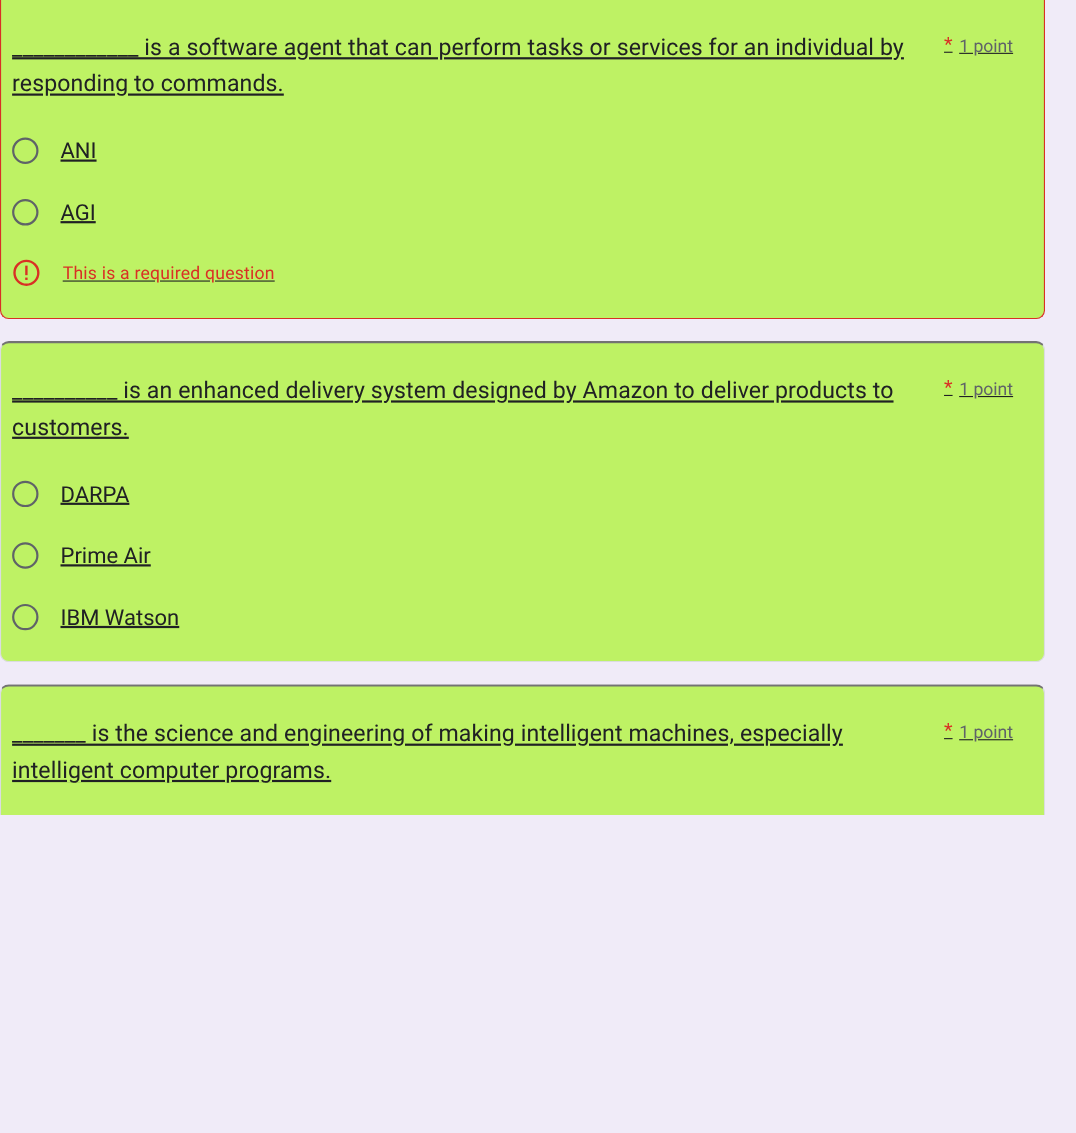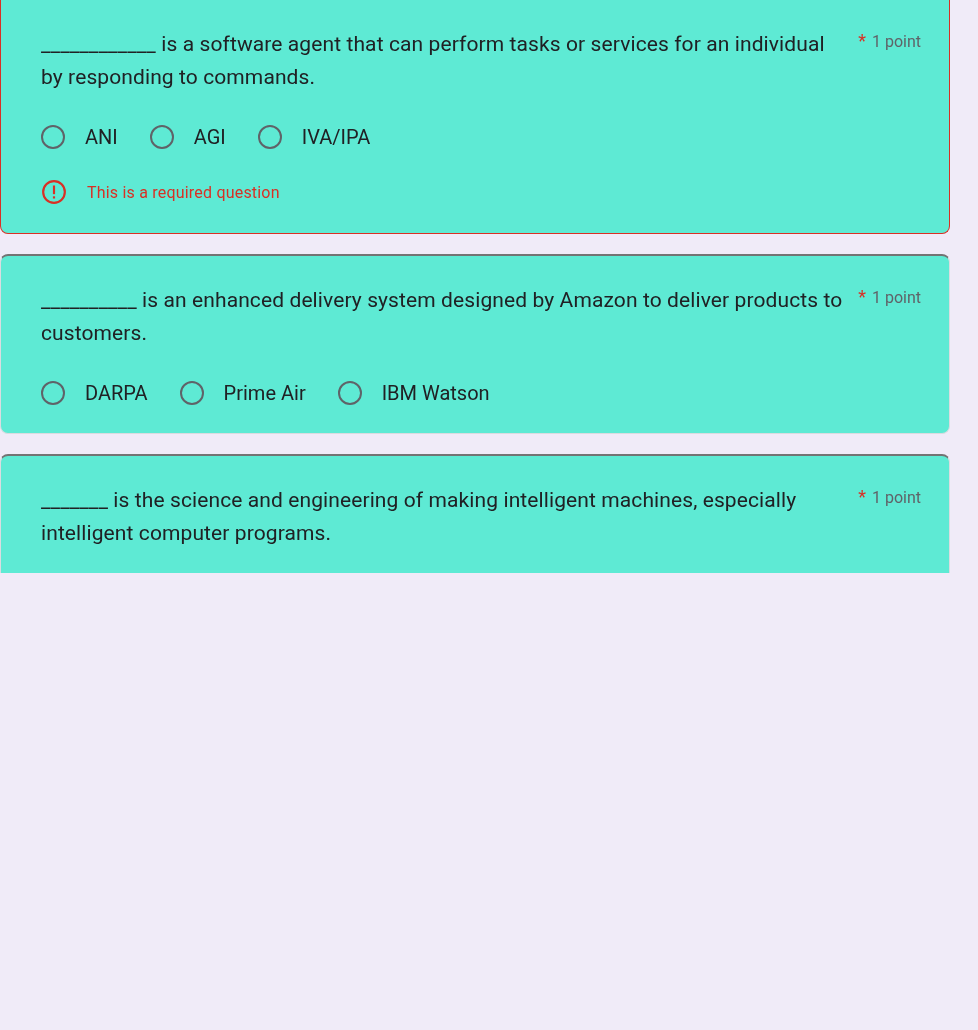--- a/index.html
+++ b/index.html
@@ -8,27 +8,28 @@
     padding: 0;
     font-family: Roboto, "Helvetica Neue", Arial, sans-serif;
     background: #f0ebf8;
     color: #202124;
   }
   .form-container {
     width: 950px;
     margin: 0;
   }
   .card {
-    background: #5eead4;
+    background: #bef264;
     border-radius: 0 0 8px 8px;
-    padding: 28px 28px 28px 40px;
+    padding: 28px 28px 28px 10px;
     margin-bottom: 20px;
     border: 1px solid #dadce0;
     border-top: none;
     position: relative;
+    text-decoration: underline;
   }
   .card.error {
     border: 1px solid #d93025;
     border-top: none;
   }
   .card.mid {
     border-radius: 8px;
     border-top: 2px solid #737373;
   }
   .card.mid.bottom-cut {
@@ -62,21 +63,21 @@
     font-size: 18px;
     line-height: 1;
   }
   .points-label {
     color: #5f6368;
     font-size: 16px;
   }
   .options {
     margin-top: 32px;
     display: flex;
-    flex-direction: row;
+    flex-direction: column;
     gap: 32px;
   }
   .option {
     display: flex;
     align-items: center;
     gap: 20px;
     cursor: pointer;
   }
   .radio {
     width: 24px;
@@ -121,24 +122,20 @@
     </div>
     <div class="options">
       <div class="option">
         <div class="radio"></div>
         <div class="option-label">ANI</div>
       </div>
       <div class="option">
         <div class="radio"></div>
         <div class="option-label">AGI</div>
       </div>
-      <div class="option">
-        <div class="radio"></div>
-        <div class="option-label">IVA/IPA</div>
-      </div>
     </div>
     <div class="error-row">
       <span class="error-icon">
         <svg viewBox="0 0 24 24" width="26" height="26">
           <circle cx="12" cy="12" r="10" fill="none" stroke="#d93025" stroke-width="2"></circle>
           <rect x="11" y="6" width="2" height="8" fill="#d93025"></rect>
           <rect x="11" y="16" width="2" height="2" fill="#d93025"></rect>
         </svg>
       </span>
       <span class="error-text">This is a required question</span>

